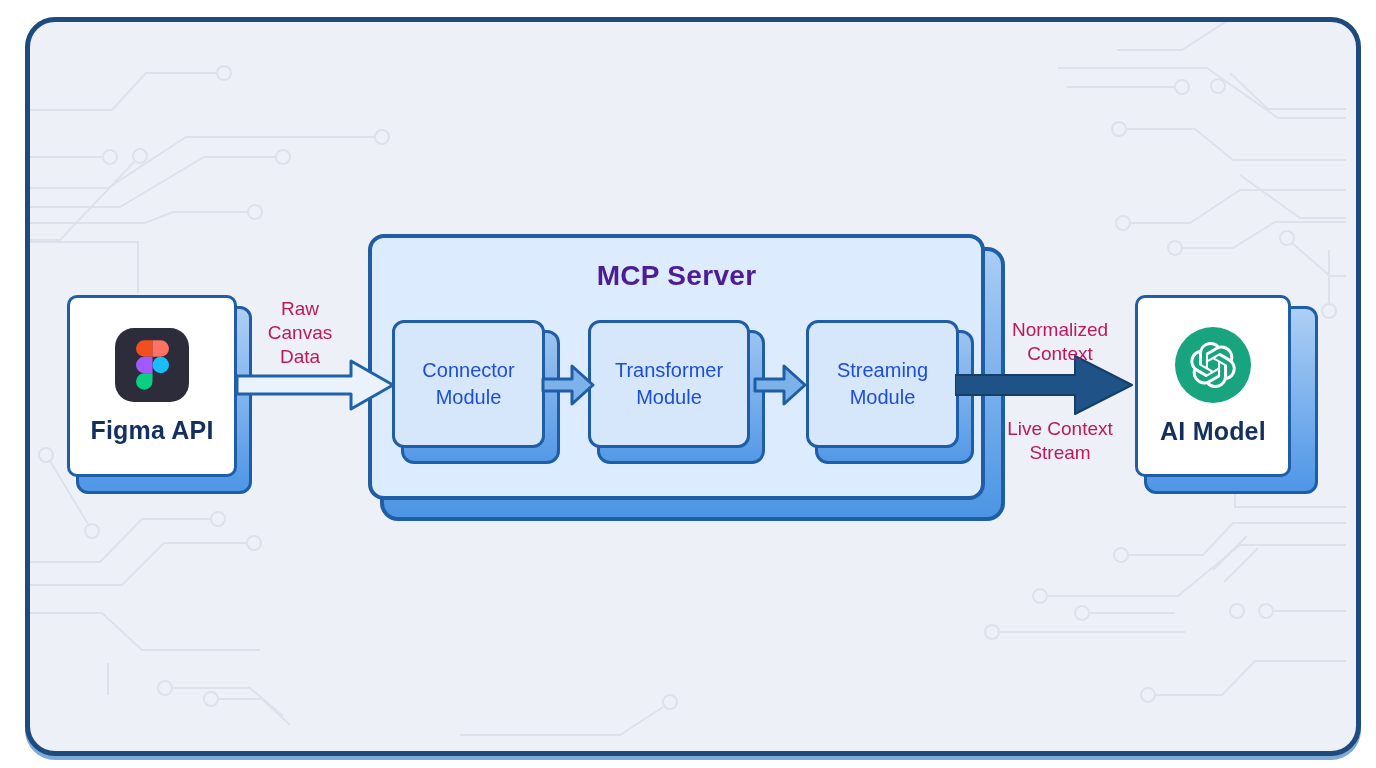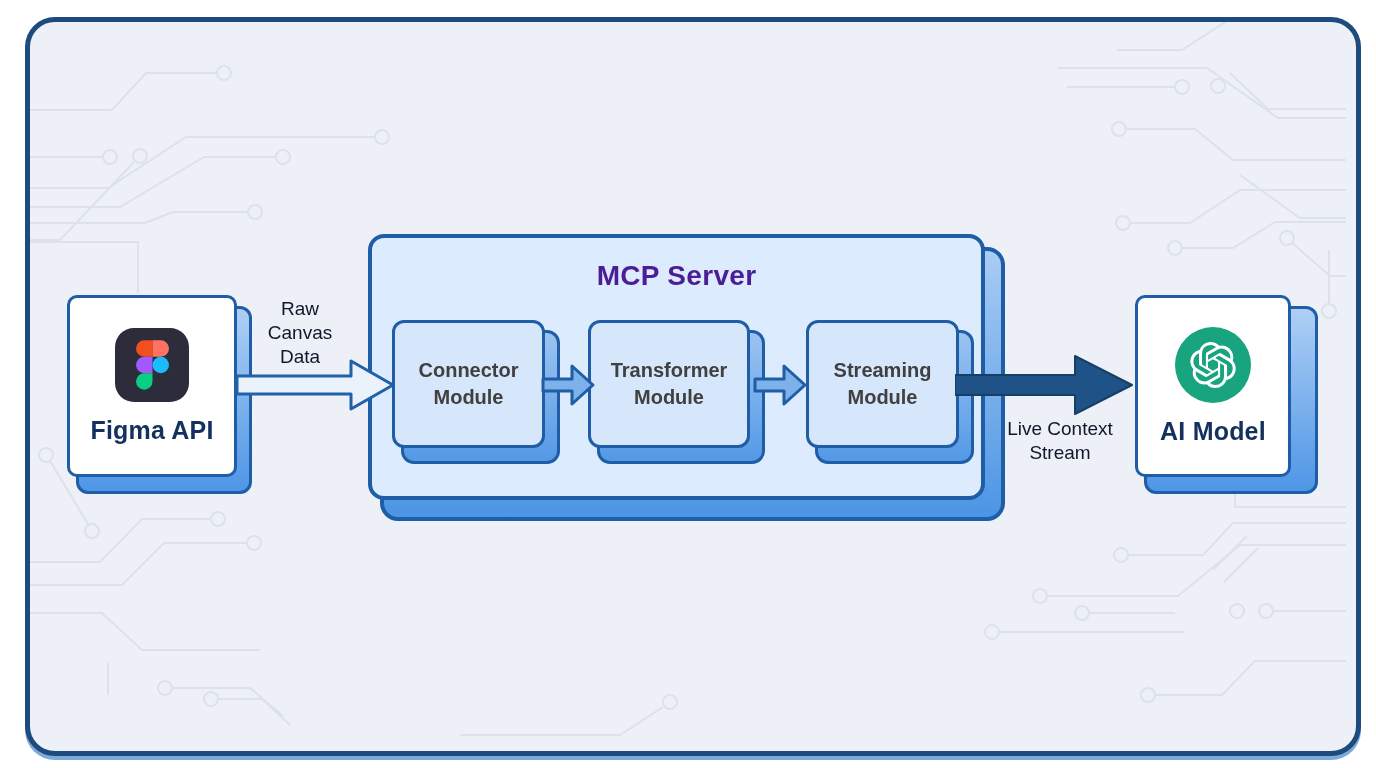--- a/index.html
+++ b/index.html
@@ -26,24 +26,24 @@
             border:4px solid #1f5da6;border-radius:16px;box-sizing:border-box;}
   .mcp-title{position:absolute;left:0;top:22px;width:100%;text-align:center;
              font-size:28px;font-weight:bold;color:#4c1d95;letter-spacing:.3px;}
 
   .module{position:absolute;width:153px;height:128px;}
   .module-shadow{position:absolute;left:9px;top:10px;width:100%;height:100%;
                  background:linear-gradient(180deg,#9cc3f0,#5499e6);border:3px solid #1f5da6;border-radius:13px;}
   .module-card{position:absolute;left:0;top:0;width:100%;height:100%;background:#d6e6fb;
                border:3px solid #1f5da6;border-radius:12px;box-sizing:border-box;
                display:flex;align-items:center;justify-content:center;}
-  .module-label{font-size:20px;font-weight:bold;color:#404040;text-align:center;
+  .module-label{font-size:20px;font-weight:normal;color:#1d4ed8;text-align:center;
                 white-space:pre-line;line-height:27px;}
 
-  .edge-label{position:absolute;text-align:center;font-size:19px;font-weight:500;color:#0f172a;
+  .edge-label{position:absolute;text-align:center;font-size:19px;font-weight:500;color:#be185d;
               line-height:24px;white-space:pre-line;z-index:6;}
   .arrow{position:absolute;z-index:5;}
 </style>
 </head>
 <body>
 
 <div class="stage">
 
   <div class="frame">
     <svg class="circuit" width="1316" height="719" viewBox="30 22 1316 719" fill="none" stroke="#dce1eb" stroke-width="2">
@@ -176,20 +176,22 @@
   </svg>
 
   <svg class="arrow" style="left:753px;top:362px;" width="56" height="46">
     <polygon points="2,17 31,17 31,4 52,23 31,42 31,29 2,29" fill="#7cb1ea" stroke="#1f5da6" stroke-width="3" stroke-linejoin="round"></polygon>
   </svg>
 
   <svg class="arrow" style="left:955px;top:353px;z-index:6;" width="180" height="64">
     <polygon points="0,22 120,22 120,3 177,32 120,61 120,42 0,42" fill="#1f5286" stroke="#173f66" stroke-width="2" stroke-linejoin="round"></polygon>
   </svg>
 
+  <div class="edge-label" style="left:990px;top:318px;width:140px;">Normalized
+Context</div>
   <div class="edge-label" style="left:990px;top:417px;width:140px;">Live Context
 Stream</div>
 
   <div class="node" style="left:1135px;top:295px;width:156px;height:182px;z-index:2;">
     <div class="node-shadow" style="left:9px;top:11px;width:168px;height:182px;"></div>
     <div class="card">
       <div class="openai-circle">
         <svg width="46" height="46" viewBox="0 0 24 24" fill="#ffffff">
           <path d="M22.2819 9.8211a5.9847 5.9847 0 0 0-.5157-4.9108 6.0462 6.0462 0 0 0-6.5098-2.9A6.0651 6.0651 0 0 0 4.9807 4.1818a5.9847 5.9847 0 0 0-3.9977 2.9 6.0462 6.0462 0 0 0 .7427 7.0966 5.98 5.98 0 0 0 .511 4.9107 6.051 6.051 0 0 0 6.5146 2.9001A5.9847 5.9847 0 0 0 13.2599 24a6.0557 6.0557 0 0 0 5.7718-4.2058 5.9894 5.9894 0 0 0 3.9977-2.9001 6.0557 6.0557 0 0 0-.7475-7.073zM13.2599 22.4299a4.4755 4.4755 0 0 1-2.8764-1.0408l.1419-.0804 4.7783-2.7582a.7948.7948 0 0 0 .3927-.6813v-6.7369l2.02 1.1686a.071.071 0 0 1 .038.0615v5.5826a4.504 4.504 0 0 1-4.4945 4.4849zm-9.6607-4.1254a4.4708 4.4708 0 0 1-.5346-3.0137l.142.0852 4.783 2.7582a.7712.7712 0 0 0 .7806 0l5.8428-3.3685v2.3324a.0804.0804 0 0 1-.0332.0615L9.74 19.9502a4.4992 4.4992 0 0 1-6.1408-1.6464zM2.3408 7.8956a4.485 4.485 0 0 1 2.3655-1.9728V11.6a.7664.7664 0 0 0 .3879.6765l5.8144 3.3543-2.0201 1.1685a.0757.0757 0 0 1-.071 0l-4.8303-2.7865A4.504 4.504 0 0 1 2.3408 7.8956zm16.5963 3.8558L13.1038 8.364 15.1192 7.2a.0757.0757 0 0 1 .071 0l4.8303 2.7913a4.4944 4.4944 0 0 1-.6765 8.1042v-5.6772a.79.79 0 0 0-.407-.667zm2.0107-3.0231l-.142-.0852-4.7735-2.7818a.7759.7759 0 0 0-.7854 0L9.409 9.2297V6.8974a.0662.0662 0 0 1 .0284-.0615l4.8303-2.7866a4.4992 4.4992 0 0 1 6.6802 4.66zM8.3065 12.863l-2.02-1.1638a.0804.0804 0 0 1-.038-.0567V6.0742a4.4992 4.4992 0 0 1 7.3757-3.4537l-.142.0805L8.704 5.459a.7948.7948 0 0 0-.3927.6813zm1.0976-2.3654l2.602-1.4998 2.6069 1.4998v2.9994l-2.5974 1.4997-2.6067-1.4997z"></path>
         </svg>

